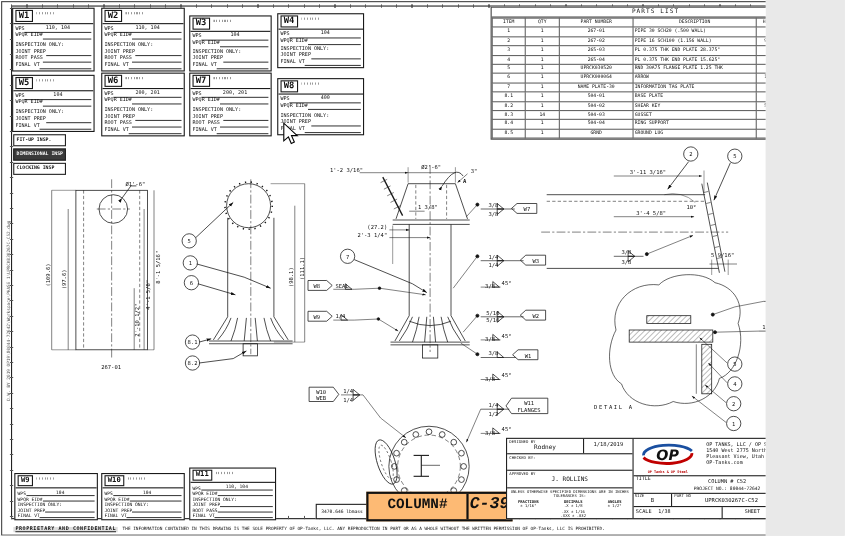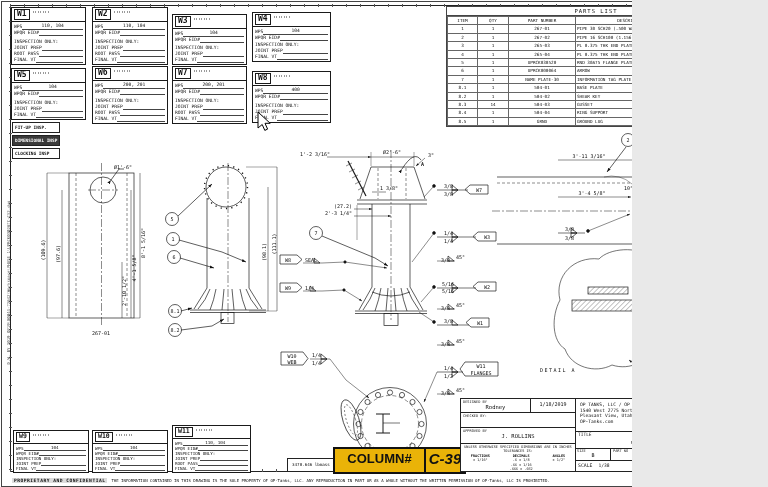--- a/index.html
+++ b/index.html
@@ -1,16 +1,16 @@
 <!DOCTYPE html>
 <html><head>
 <meta charset="utf-8">
 <style>
   html,body{margin:0;padding:0;background:#e9e9e9}
-  .sheet{position:relative;width:632px;height:487px;background:#fff;overflow:hidden;
+  .sheet{position:relative;width:696px;height:487px;background:#fff;overflow:hidden;
          font-family:"DejaVu Sans Mono","Liberation Mono",monospace;color:#111}
   .frame{position:absolute;left:10px;top:5px;width:734px;height:465px;border:1px solid #222}
   .outer{position:absolute;left:1px;top:1px;width:764px;height:484px;border:1px solid #444}
   .rightrail{position:absolute;left:744px;top:5px;width:22px;height:465px;border-right:1px solid #222}
   .ticks{position:absolute;background:repeating-linear-gradient(90deg,#555 0 1px,transparent 1px 14px)}
   .ticks.v{background:repeating-linear-gradient(0deg,#555 0 1px,transparent 1px 14px)}
   
   .wb{position:absolute;border:1px solid #1a1a1a;background:#fff;display:flex;flex-direction:column;
       padding:0 2px 1px;font-size:4.6px;line-height:6px;overflow:hidden}
   .wb-head{display:flex;gap:3px;border-bottom:1px solid #1a1a1a;margin:0 -2px 1px;padding:1px 2px}
@@ -60,21 +60,21 @@
   .szc{width:34px;border-right:1px solid #222;position:relative;text-align:center}
   .pnc{flex:1;border-right:1px solid #222;position:relative;text-align:center}
   .rvc{width:26px;position:relative;text-align:center}
   .cellval{font-size:5px;line-height:14px}
   .rowD{flex:1;display:flex}
   .scc{width:76px;border-right:1px solid #222;display:flex;gap:6px;padding:0 2px}
   .scc .lab{font-size:4.8px;line-height:10px}.scc .v{font-size:4.6px;line-height:10px}
   .shc{flex:1;font-size:4.6px;line-height:10px;display:flex;gap:8px;justify-content:center}
   
   .mass{position:absolute;left:287px;top:458px;width:46px;height:12px;border:1px solid #222;font-size:4.2px;text-align:center;line-height:11px;background:#fff}
-  .stamp{position:absolute;left:333px;top:447px;width:129px;height:23px;border:2px solid #111;display:flex;background:#eab308;font-family:Liberation Sans, sans-serif}
+  .stamp{position:absolute;left:333px;top:447px;width:129px;height:23px;border:2px solid #111;display:flex;background:#fdba74;font-family:Liberation Mono, monospace}
   .stamp .pre{flex:1;font-weight:700;font-size:13px;line-height:20px;text-align:center;letter-spacing:0px}
   .stamp .num{width:38px;border-left:2px solid #111;font-weight:700;font-style:italic;font-size:15px;line-height:19px;text-align:center}
   
   .foot{position:absolute;left:12px;top:478px;width:744px;font-size:4px;white-space:nowrap;overflow:hidden}
   .foot b{font-size:4.6px;text-decoration:underline;background:#ddd;padding:0 2px;margin-right:4px;letter-spacing:.5px}
   
   .pathnote{position:absolute;left:-117px;top:280px;width:250px;transform:rotate(-90deg);transform-origin:center;
             font-size:4px;color:#555;text-align:center}
   .bubble{position:absolute;left:748px;width:13px;border:1px solid #333;border-radius:5px;background:#fff;
           writing-mode:vertical-rl;transform:rotate(180deg);font-size:4.4px;text-align:center;line-height:11px;overflow:hidden;white-space:nowrap}
@@ -884,20 +884,28 @@
                <span>.X ± 1/8</span><br>
                <span>.XX ± 1/16</span><br>
                <span>.XXX ± .032</span></div>
           <div><b>ANGLES</b><br>
                <span>± 1/2°</span></div>
         </div>
       </div>
     </div>
     <div class="tbr">
       <div class="rowA">
+        <div class="logo">
+          <svg width="62" height="33" viewBox="0 0 62 33">
+            <path d="M9,15 A 23 9 0 0 1 53,11" stroke="#1a4fa0" stroke-width="2.6" fill="none"></path>
+            <path d="M53,13 A 23 9 0 0 1 9,17" stroke="#c00000" stroke-width="2.6" fill="none"></path>
+            <text x="31" y="19" text-anchor="middle" font-family="DejaVu Sans, sans-serif" font-style="italic" font-weight="bold" font-size="13" fill="#111">OP</text>
+          </svg>
+          <div class="logocap">OP Tanks &amp; OP Steel</div>
+        </div>
         <div class="company">
           <div>OP TANKS, LLC / OP STEEL, LLC</div>
           <div>1540 West 2775 North</div>
           <div>Pleasant View, Utah 84414</div>
           <div>OP-Tanks.com</div>
         </div>
       </div>
       <div class="rowB">
         <span class="lab">TITLE</span>
         <div class="t-val">COLUMN # C52</div>

